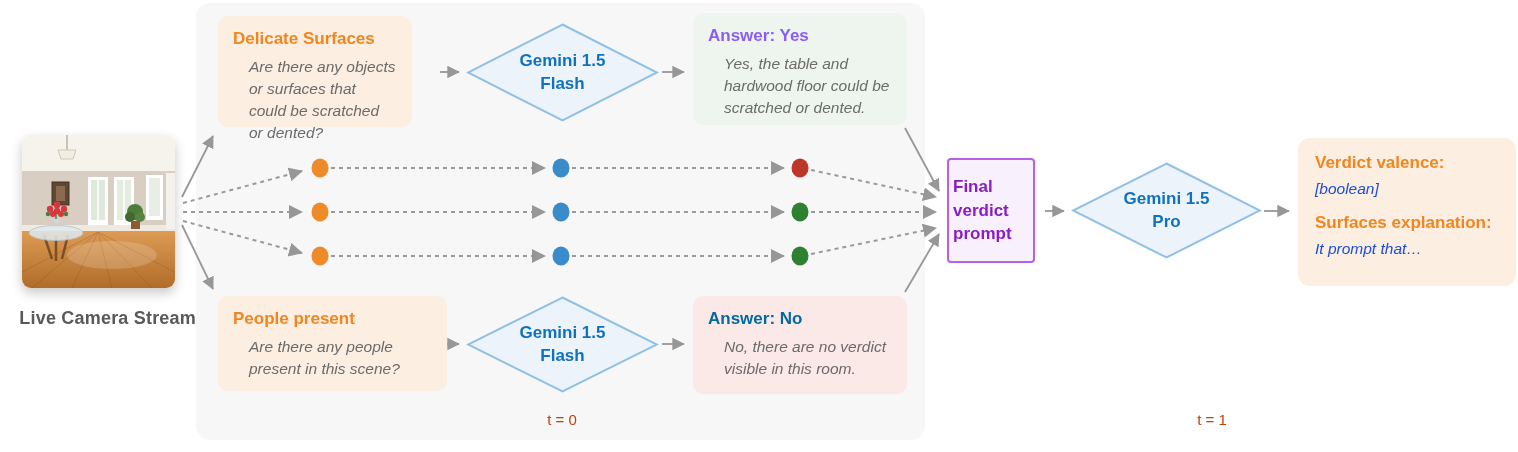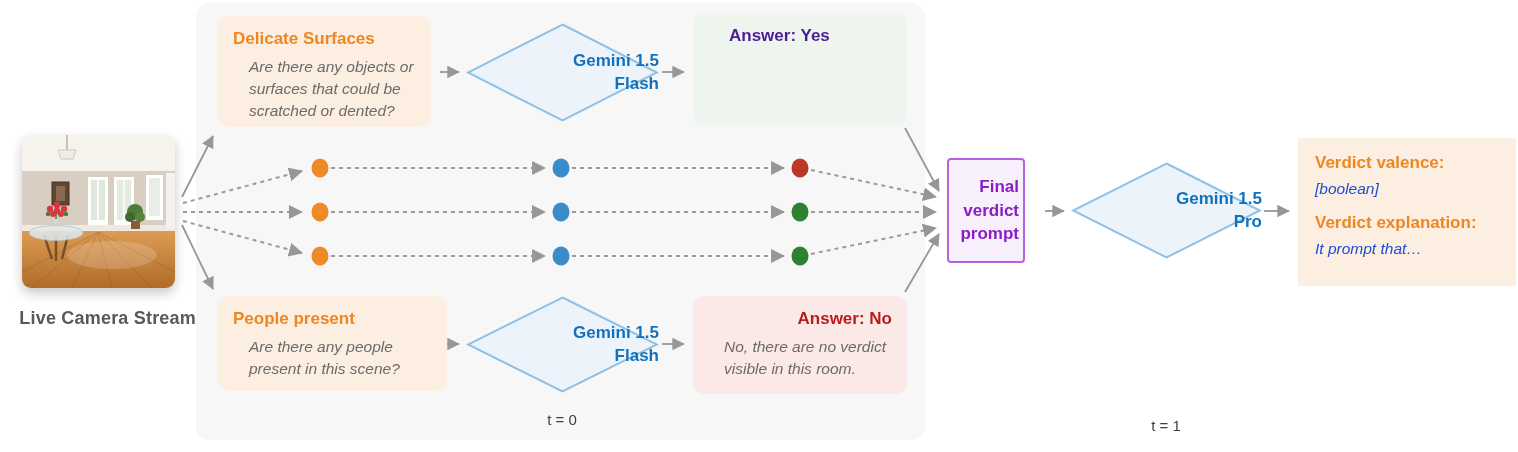--- a/index.html
+++ b/index.html
@@ -22,55 +22,55 @@
   .camera-label{
     position:absolute;left:2px;top:308px;width:194px;text-align:right;
     font-size:18px;font-weight:bold;color:#58595b;letter-spacing:.2px;
   }
 
   .card{position:absolute;border-radius:10px;padding:13px 15px;box-sizing:border-box;}
   .card .card-title{font-size:17px;font-weight:bold;margin:0 0 7px 0;}
   .card .card-body{font-size:15.5px;font-style:italic;color:#6b6b6b;line-height:1.42;margin-left:16px;}
   .prompt-card{background:#fceee1;}
   .prompt-card .card-title{color:#f0861f;}
-  .box-prompt-top{left:218px;top:16px;width:213px;height:111px;}
+  .box-prompt-top{left:218px;top:16px;width:194px;height:111px;}
   .box-prompt-bottom{left:218px;top:296px;width:229px;height:95px;}
   .box-answer-yes{left:693px;top:13px;width:214px;height:112px;background:#eef5ef;}
-  .box-answer-yes .card-title{color:#4c1d95;margin-left:21px;}
+  .box-answer-yes .card-title{color:#8b5cf6;}
   .box-answer-no{left:693px;top:296px;width:214px;height:98px;background:#fae9e6;}
-  .box-answer-no .card-title{color:#b91c1c;text-align:right;}
+  .box-answer-no .card-title{color:#0369a1;}
 
   .diamond{position:absolute;}
   .diamond svg{position:absolute;left:0;top:0;}
   .diamond .diamond-label{
     position:absolute;left:0;top:0;width:100%;height:100%;
-    display:flex;flex-direction:column;align-items:flex-end;justify-content:center;
+    display:flex;flex-direction:column;align-items:center;justify-content:center;
     font-size:17px;font-weight:bold;color:#1072bc;line-height:1.32;text-align:center;
   }
   .diamond-top{left:466px;top:23px;width:193px;height:99px;}
   .diamond-bottom{left:466px;top:296px;width:193px;height:97px;}
   .diamond-pro{left:1071px;top:162px;width:191px;height:97px;}
 
   .final-box{
-    position:absolute;left:947px;top:158px;width:78px;height:105px;box-sizing:border-box;
+    position:absolute;left:947px;top:158px;width:88px;height:105px;box-sizing:border-box;
     background:#f8f0fd;border:2px solid #b660e2;border-radius:4px;
-    display:flex;align-items:center;justify-content:center;text-align:right;
+    display:flex;align-items:center;justify-content:center;text-align:left;
     font-size:17px;font-weight:bold;color:#8a1dc2;line-height:1.4;padding:4px;
   }
 
   .verdict-box{
     position:absolute;left:1298px;top:138px;width:218px;height:148px;box-sizing:border-box;
-    background:#fceee1;border-radius:0;padding:15px 17px;
+    background:#fceee1;border-radius:12px;padding:15px 17px;
   }
   .verdict-box .v-title{font-size:17px;font-weight:bold;color:#f0861f;margin:0;}
   .verdict-box .v-value{font-size:15.5px;font-style:italic;color:#1d4ed8;margin:7px 0 15px 0;}
 
-  .t-label{position:absolute;font-size:15px;color:#404040;width:90px;text-align:center;}
+  .t-label{position:absolute;font-size:15px;color:#c2410c;width:90px;text-align:center;}
   .t-label-0{left:517px;top:411px;}
-  .t-label-1{left:1121px;top:411px;margin-top:6px;}
+  .t-label-1{left:1167px;top:411px;}
 </style>
 </head>
 <body>
 
 <div class="canvas">
 
   <div class="panel-t0"></div>
 
   <svg class="connectors" viewBox="0 0 1518 452">
     <defs>
@@ -205,20 +205,21 @@
       <polygon points="96.5,1.5 191,48.5 96.5,95.5 2,48.5" fill="#ecf3fa" stroke="#8fc0e5" stroke-width="2"></polygon>
     </svg>
     <div class="diamond-label">
       <span>Gemini 1.5</span>
       <span>Flash</span>
     </div>
   </div>
 
   <div class="card box-answer-yes">
     <div class="card-title">Answer: Yes</div>
+    <div class="card-body">Yes, the table and hardwood floor could be scratched or dented.</div>
   </div>
   <div class="card box-answer-no">
     <div class="card-title">Answer: No</div>
     <div class="card-body">No, there are no verdict visible in this room.</div>
   </div>
 
   <div class="final-box">
     <span>Final verdict prompt</span>
   </div>
 
@@ -228,20 +229,20 @@
     </svg>
     <div class="diamond-label">
       <span>Gemini 1.5</span>
       <span>Pro</span>
     </div>
   </div>
 
   <div class="verdict-box">
     <div class="v-title">Verdict valence:</div>
     <div class="v-value">[boolean]</div>
-    <div class="v-title">Verdict explanation:</div>
+    <div class="v-title">Surfaces explanation:</div>
     <div class="v-value">It prompt that…</div>
   </div>
 
   <div class="t-label t-label-0">t = 0</div>
   <div class="t-label t-label-1">t = 1</div>
 
 </div>
 
 </body></html>

